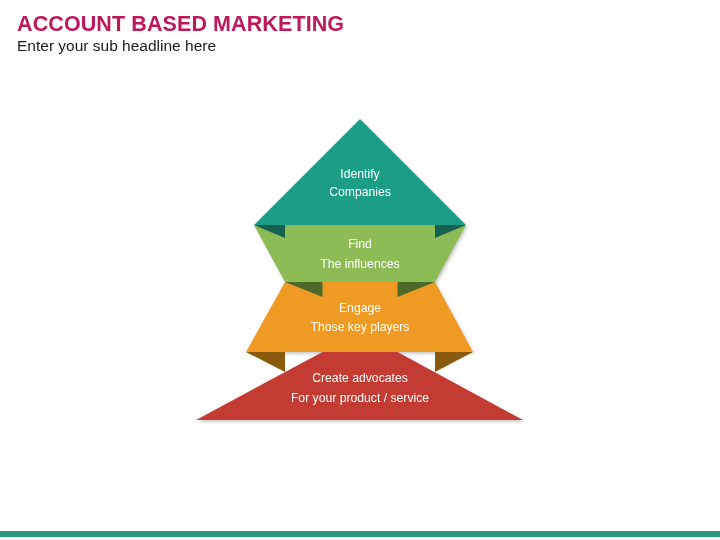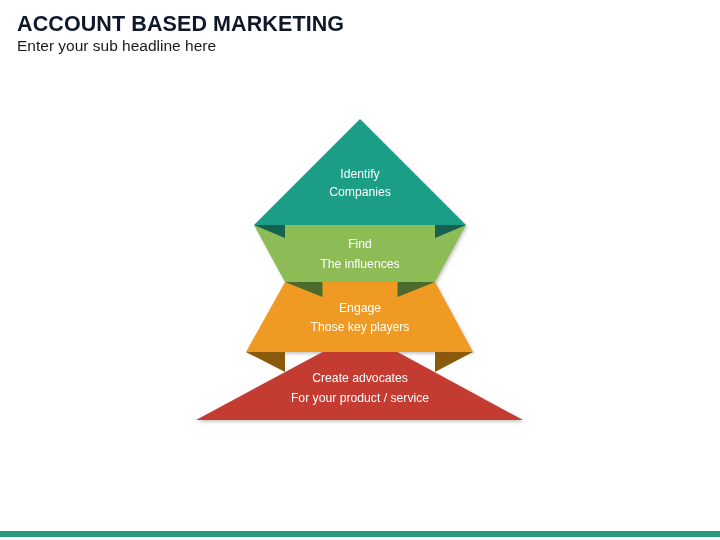--- a/index.html
+++ b/index.html
@@ -24,21 +24,21 @@
   }
   .header {
     position: absolute;
     left: 17px;
     top: 12px;
     width: 680px;
   }
   .title {
     font-size: 21.5px;
     font-weight: bold;
-    color: #0f172a;
+    color: #be185d;
     letter-spacing: 0.1px;
     line-height: 1.15;
     white-space: nowrap;
   }
   .subtitle {
     font-size: 15.5px;
     font-weight: normal;
     color: #1a1a1a;
     line-height: 1.15;
     white-space: nowrap;

